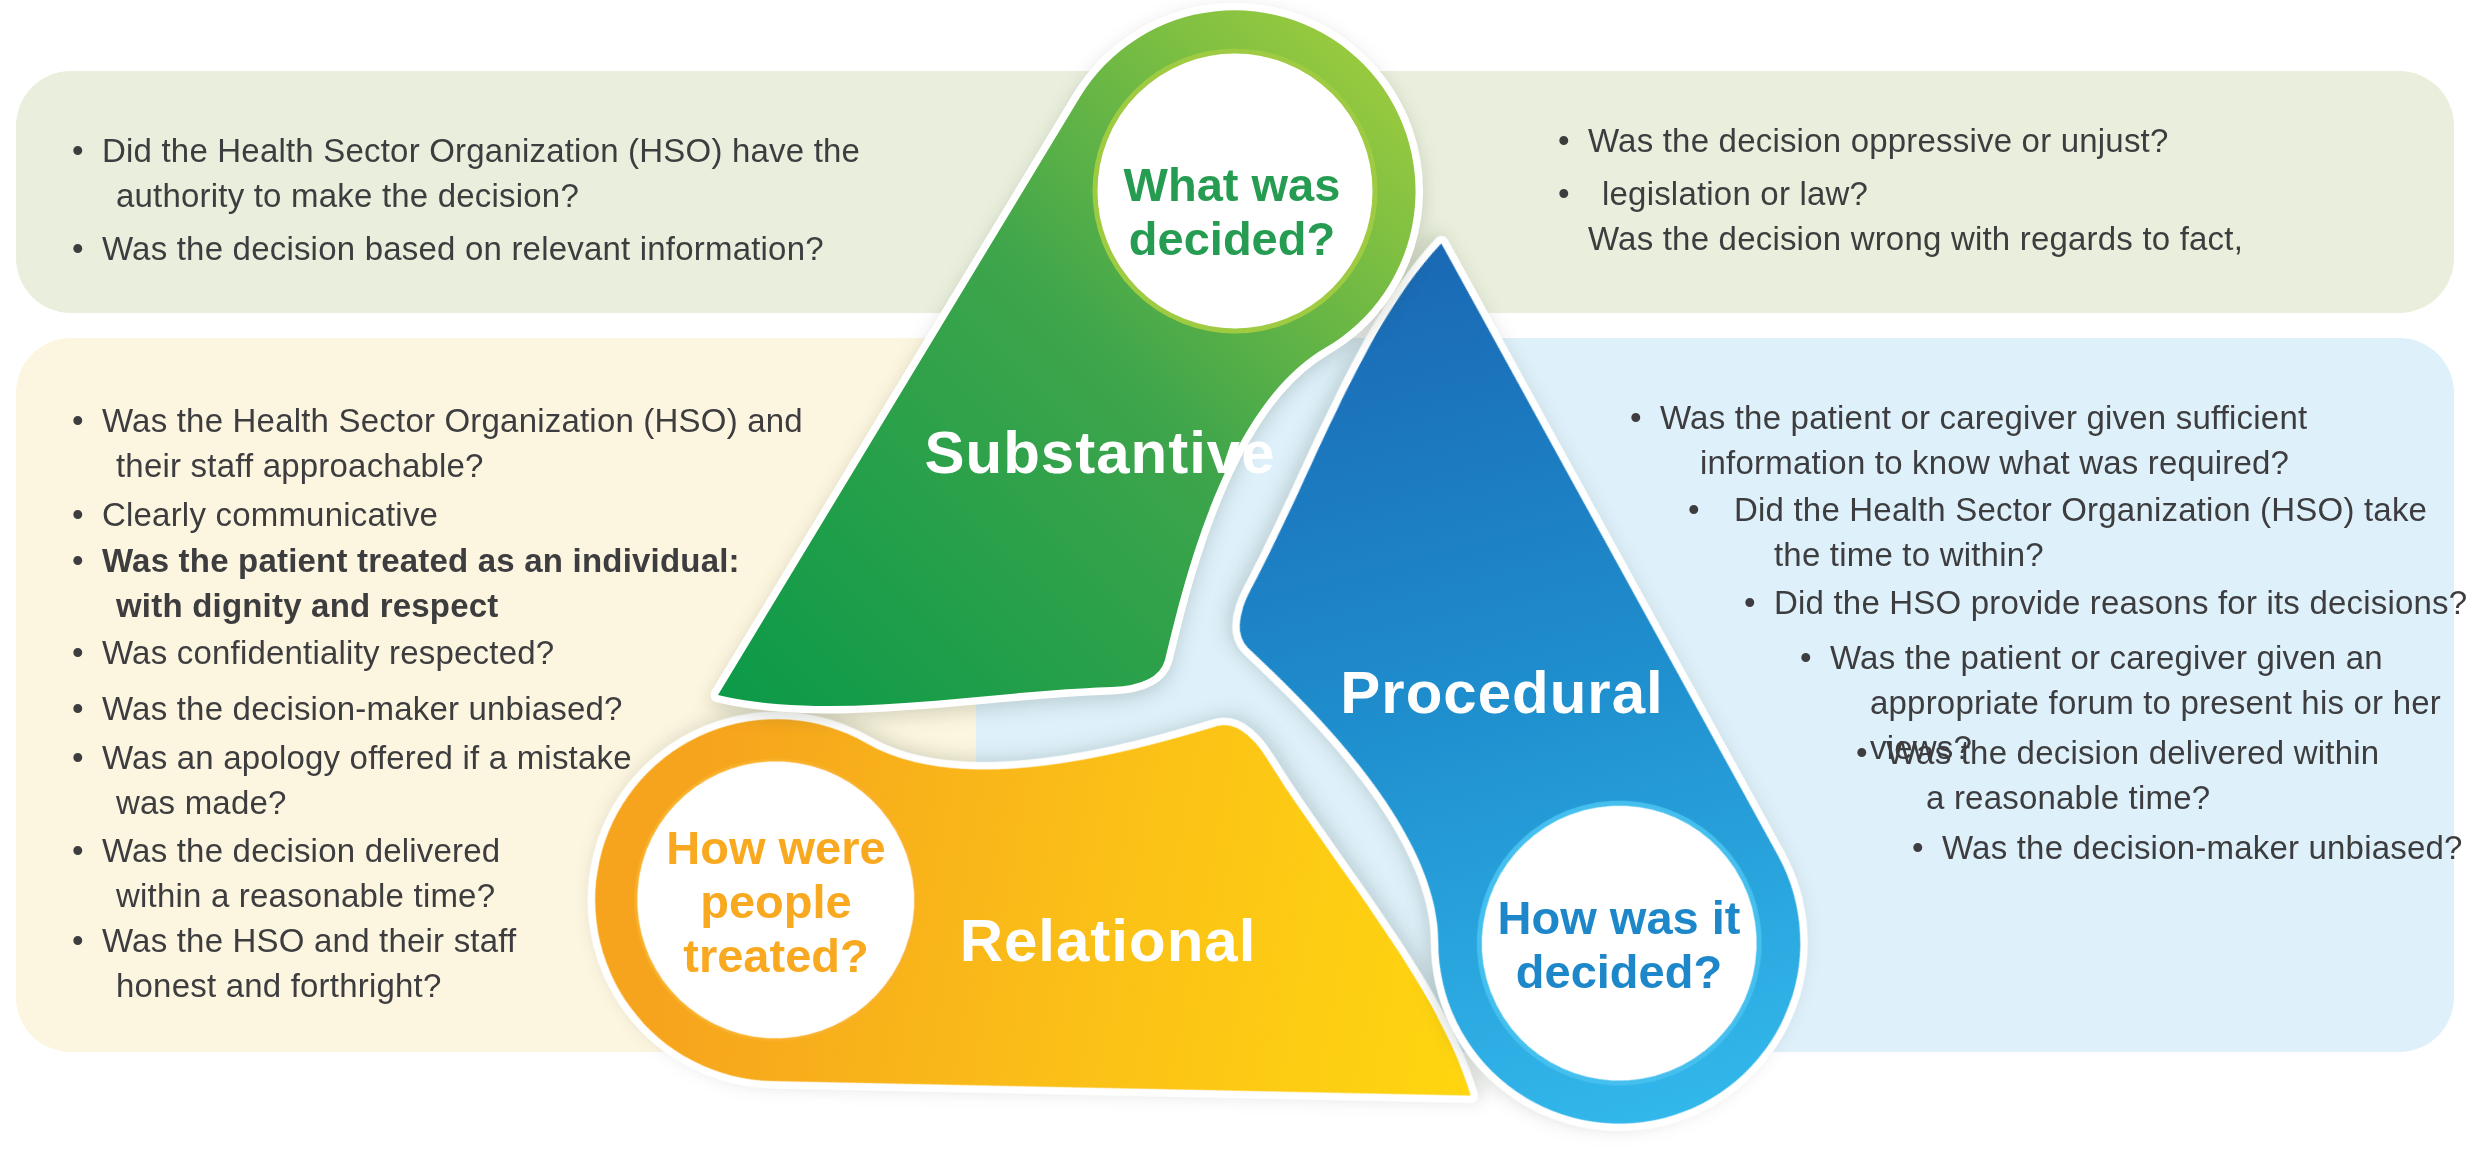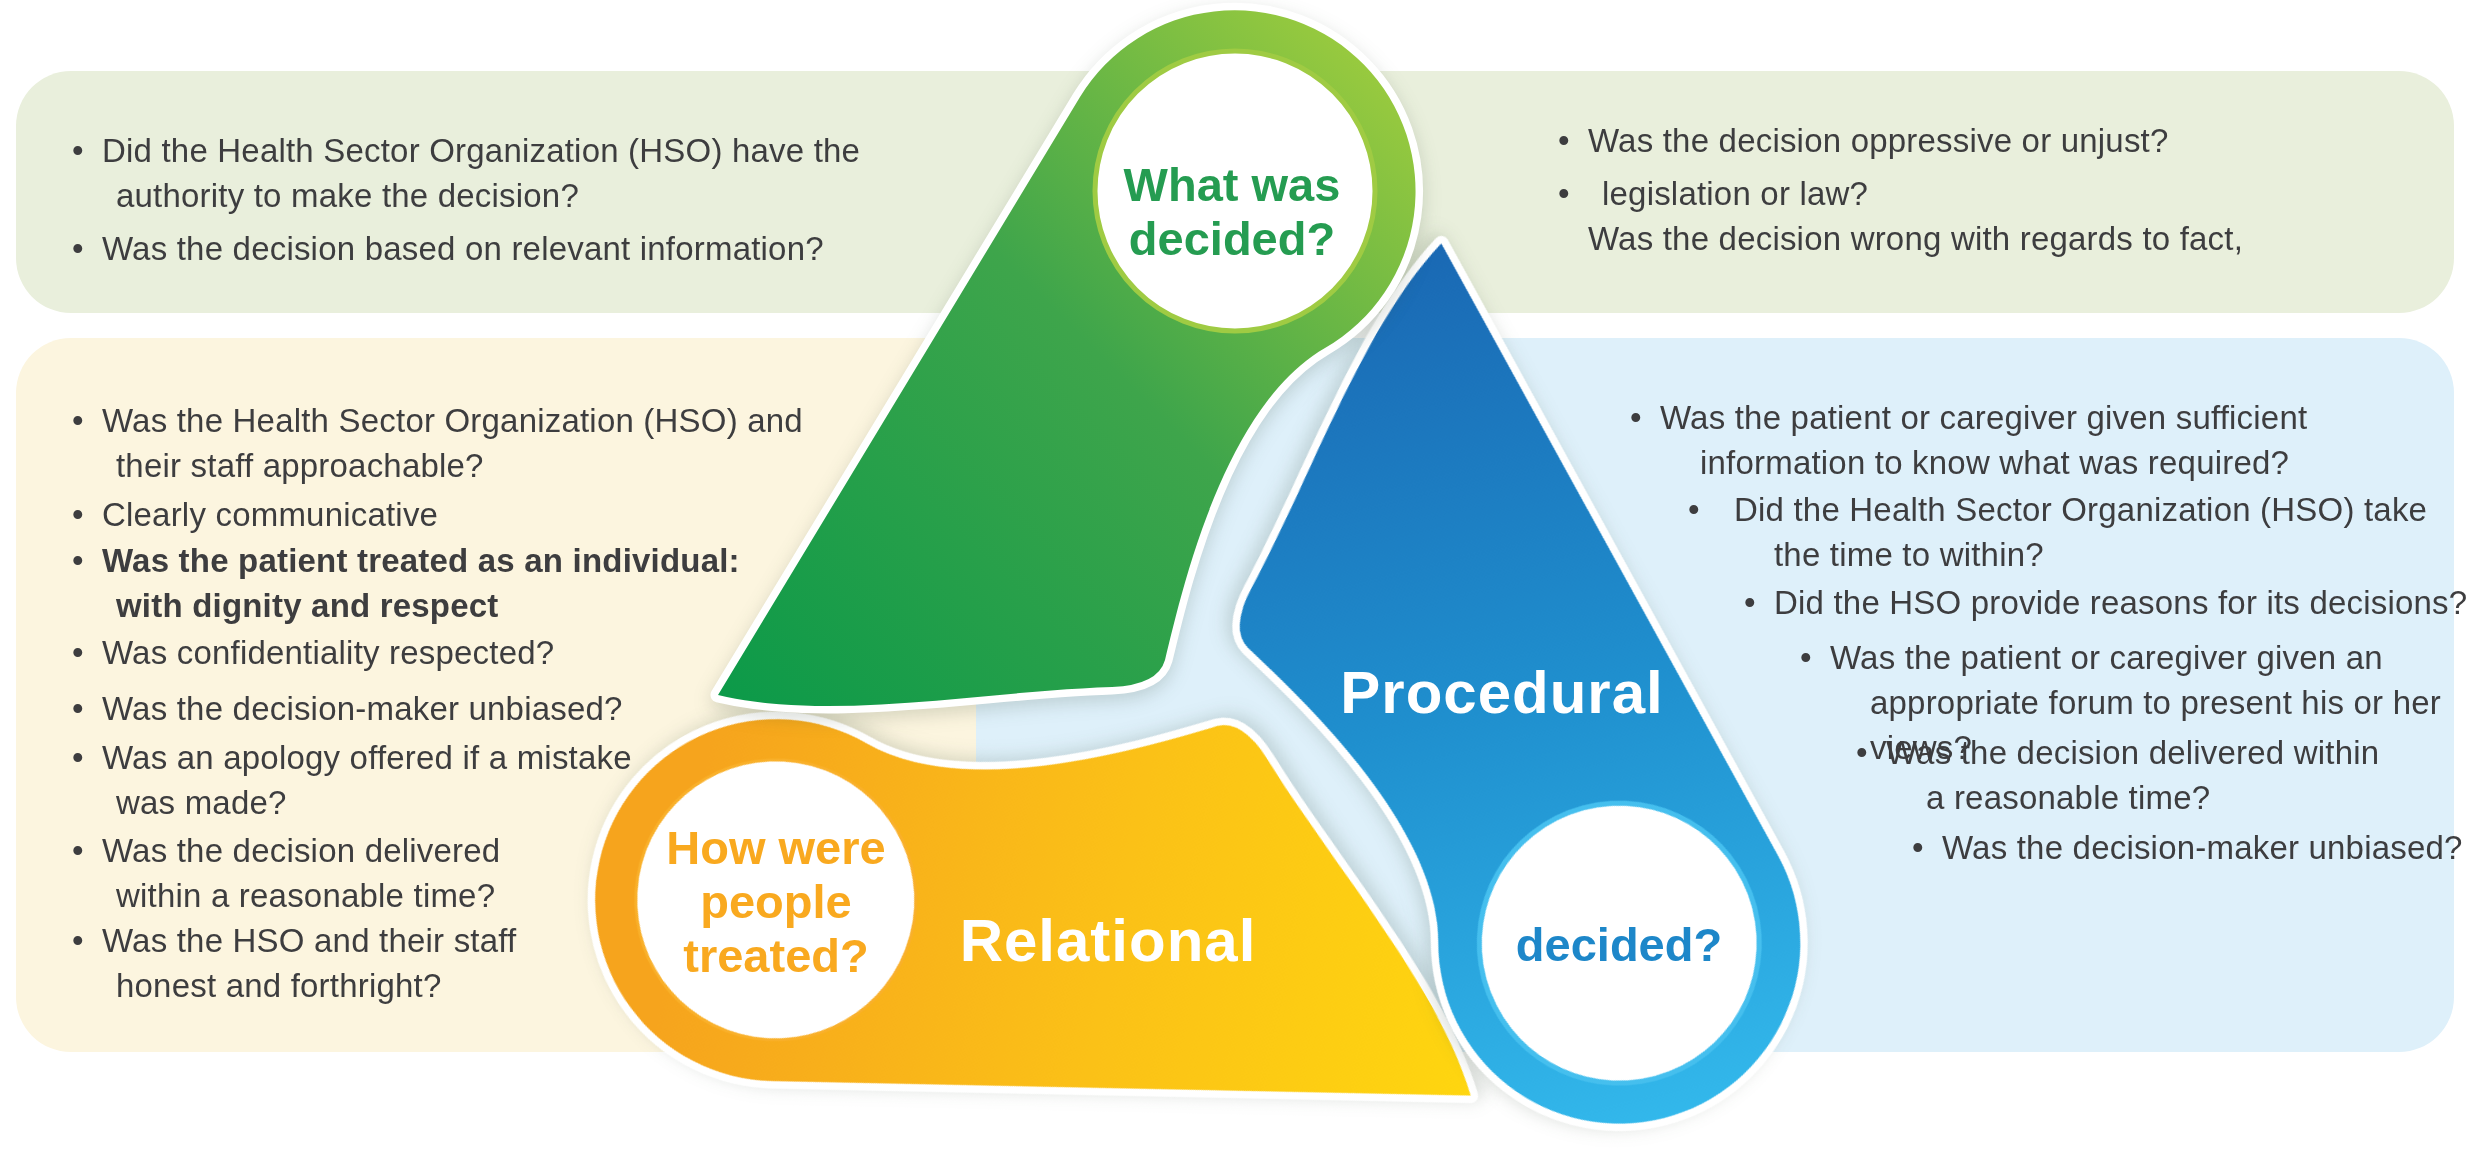--- a/index.html
+++ b/index.html
@@ -70,28 +70,30 @@
       <use href="#pinPath" class="pin-body" fill="url(#gradBlue)"></use>
       <circle cx="1235" cy="191" r="140" class="inner inner-blue"></circle>
     </g>
 
     <g class="pin">
       <use href="#pinPath" class="pin-body" fill="url(#gradGreen)"></use>
       <circle cx="1235" cy="191" r="140" class="inner inner-green"></circle>
     </g>
   </svg>
 
+  <div class="shape-label" style="left:1100px;top:452px;">Substantive</div>
   <div class="shape-label" style="left:1502px;top:692px;">Procedural</div>
   <div class="shape-label" style="left:1108px;top:940px;">Relational</div>
 
   <div class="q q-green" style="left:1232px;top:196px;">
     <span class="q-line">What was</span>
     <span class="q-line">decided?</span>
   </div>
   <div class="q q-blue" style="left:1619px;top:945px;">
+    <span class="q-line">How was it</span>
     <span class="q-line">decided?</span>
   </div>
   <div class="q q-yellow" style="left:776px;top:902px;">
     <span class="q-line">How were</span>
     <span class="q-line">people</span>
     <span class="q-line">treated?</span>
   </div>
 
   <div class="item" style="left:72px;top:128px;">
     <span class="dot">•</span>

